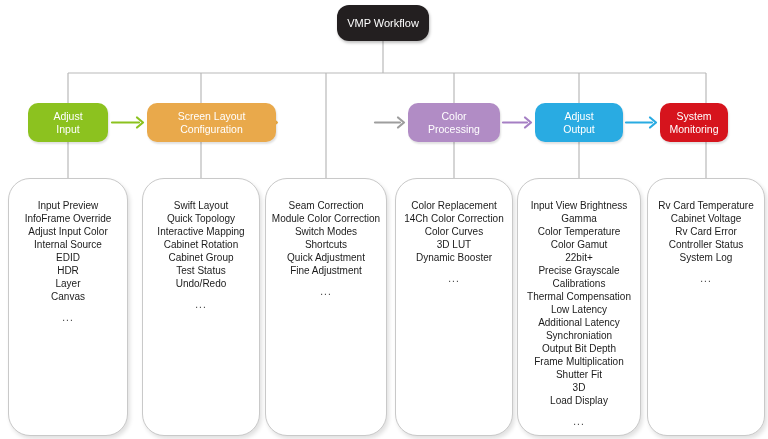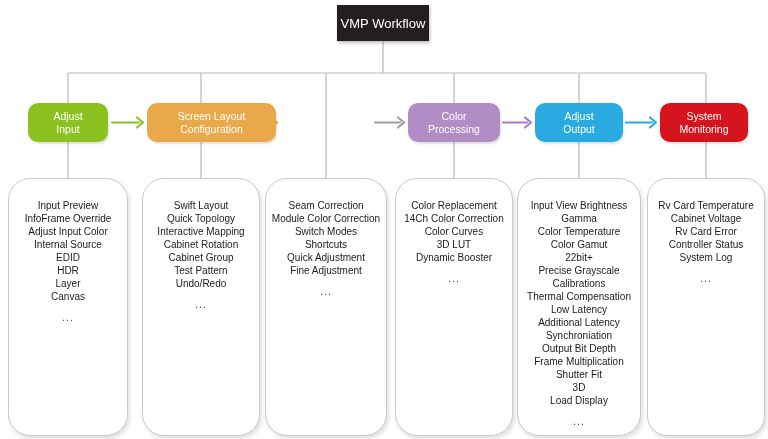--- a/index.html
+++ b/index.html
@@ -10,39 +10,39 @@
     font-family:"Liberation Sans","DejaVu Sans",sans-serif;
     overflow:hidden;
   }
   svg.overlay{position:absolute;left:0;top:0;z-index:0;}
   .tree{fill:none;stroke-width:1.2;}
   .arrow-line{stroke-width:2.2;stroke-linecap:round;fill:none;}
   .arrow-head{fill:none;stroke-width:2.2;stroke-linecap:round;stroke-linejoin:round;}
 
   .root-box{
     position:absolute;left:337px;top:5px;width:92px;height:36px;
-    border-radius:0;z-index:2;
+    border-radius:12px;z-index:2;
     display:flex;align-items:center;justify-content:center;
-    color:#ffffff;font-size:13px;
+    color:#ffffff;font-size:11px;
     box-shadow:1px 2px 3px rgba(0,0,0,0.25);
   }
   .stage-box{
     position:absolute;top:103px;height:39px;z-index:2;
     border-radius:10px;
     display:flex;flex-direction:column;align-items:center;justify-content:center;
     color:#ffffff;font-size:10.5px;line-height:12.5px;text-align:right;
     box-shadow:1px 2px 2px rgba(0,0,0,0.12);
   }
   .stage-box span{display:block;}
   .b1{left:28px;width:80px;}
   .b2{left:147px;width:129px;}
   .b3{left:280px;width:92px;}
   .b4{left:408px;width:92px;}
   .b5{left:535px;width:88px;}
-  .b6{left:660px;width:88px;}
+  .b6{left:660px;width:68px;}
 
   .panel{
     position:absolute;top:178px;height:258px;z-index:1;
     background:#ffffff;
     border:1px solid #c9c9c9;border-radius:22px;
     box-shadow:2px 3px 4px rgba(0,0,0,0.12);
     box-sizing:border-box;
     padding-top:20px;
     text-align:center;
   }
@@ -129,21 +129,21 @@
       </div>
     <div class="ellipsis">...</div>
   </div>
   <div class="panel p2">
     <div>
         <div class="feature-item">Swift Layout</div>
         <div class="feature-item">Quick Topology</div>
         <div class="feature-item">Interactive Mapping</div>
         <div class="feature-item">Cabinet Rotation</div>
         <div class="feature-item">Cabinet Group</div>
-        <div class="feature-item">Test Pattern</div>
+        <div class="feature-item">Test Status</div>
         <div class="feature-item">Undo/Redo</div>
       </div>
     <div class="ellipsis">...</div>
   </div>
   <div class="panel p3">
     <div>
         <div class="feature-item">Seam Correction</div>
         <div class="feature-item">Module Color Correction</div>
         <div class="feature-item">Switch Modes</div>
         <div class="feature-item">Shortcuts</div>

